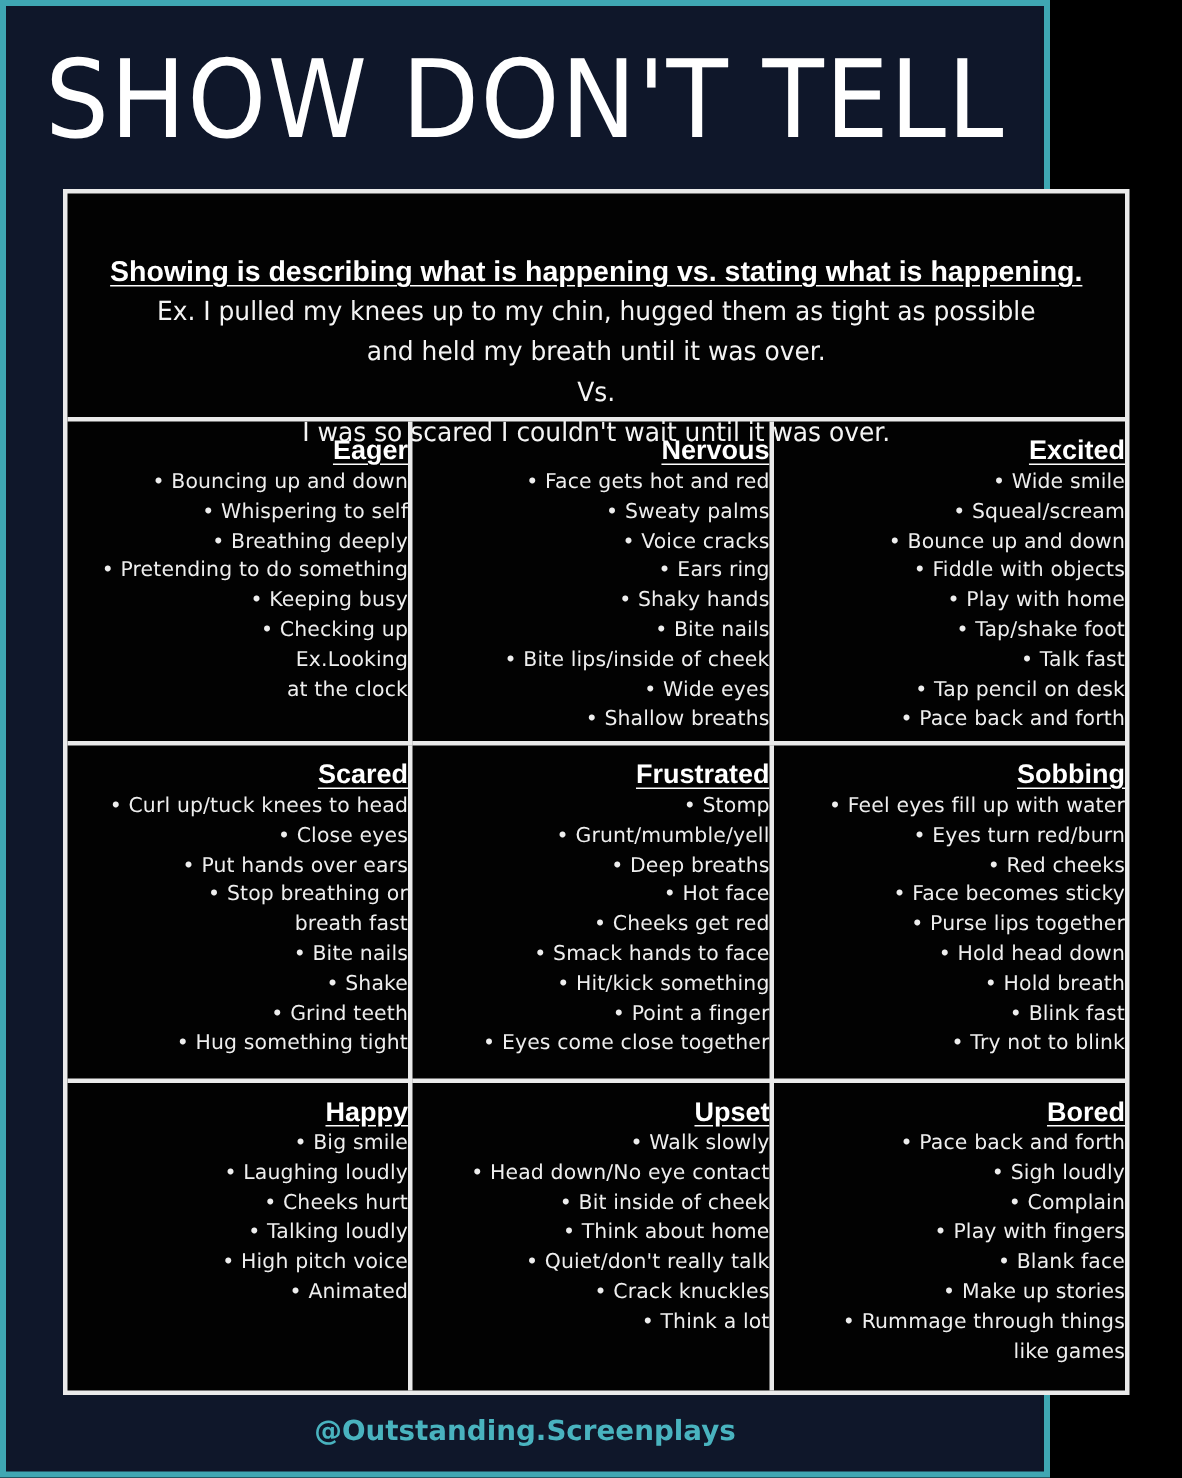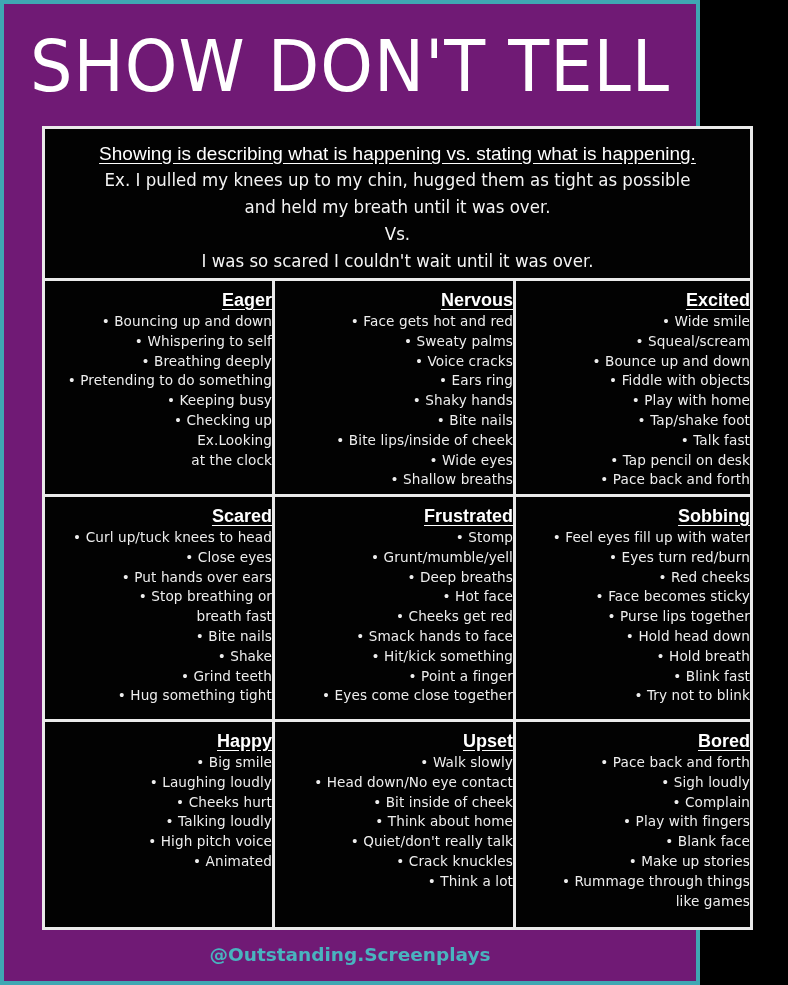--- a/index.html
+++ b/index.html
@@ -1,38 +1,38 @@
 <!DOCTYPE html>
 <html style="--accent: #49b3bf;"><head>
 <meta charset="utf-8">
 <style>
   * { box-sizing: border-box; margin: 0; padding: 0; }
   html, body { width: 788px; height: 985px; background: #000; overflow: hidden; }
   body { font-family: "DejaVu Sans", sans-serif; color: #f2f2f2; }
   .frame {
     position: absolute; left: 0; top: 0; width: 700px; height: 985px;
-    border: 4px solid #3fa7b3; background: #701a75;
+    border: 4px solid #3fa7b3; background: #0f172a;
   }
   .title {
     position: absolute; left: 0; right: 0; top: 22px;
     text-align: center; font-family: "DejaVu Sans", sans-serif;
     font-size: 72px; font-weight: normal; letter-spacing: 1px; color: #fff;
     line-height: 80px; transform: scaleX(0.93);
   }
   .board {
     position: absolute; left: 38px; top: 122px; width: 711px; height: 804px;
     border: 3px solid #eaeaea; background: #020202;
   }
   .intro {
     position: absolute; left: 0; top: 0; width: 705px; height: 152px;
     border-bottom: 3px solid #eaeaea; text-align: center; padding-top: 13px;
   }
   .intro .lead {
-    font-family: "Liberation Sans", sans-serif; font-weight: normal; font-size: 19px;
-    text-decoration: underline; text-underline-offset: 3px; color: #fff; line-height: 24px;
+    font-family: "Liberation Sans", sans-serif; font-weight: bold; font-size: 19px;
+    text-decoration: underline; text-underline-offset: 3px; color: #fff; line-height: 24px; margin-top: 28px;
   }
   .intro .ex {
     font-family: "DejaVu Sans", sans-serif; font-size: 17.5px; line-height: 25px; color: #f4f4f4;
     margin-top: 2px; transform: scaleX(0.95);
   }
   .grid {
     position: absolute; left: 0; top: 152px; width: 705px; height: 646px;
     display: grid;
     grid-template-columns: 230px 241px 234px;
     grid-template-rows: 216px 225px 205px;

